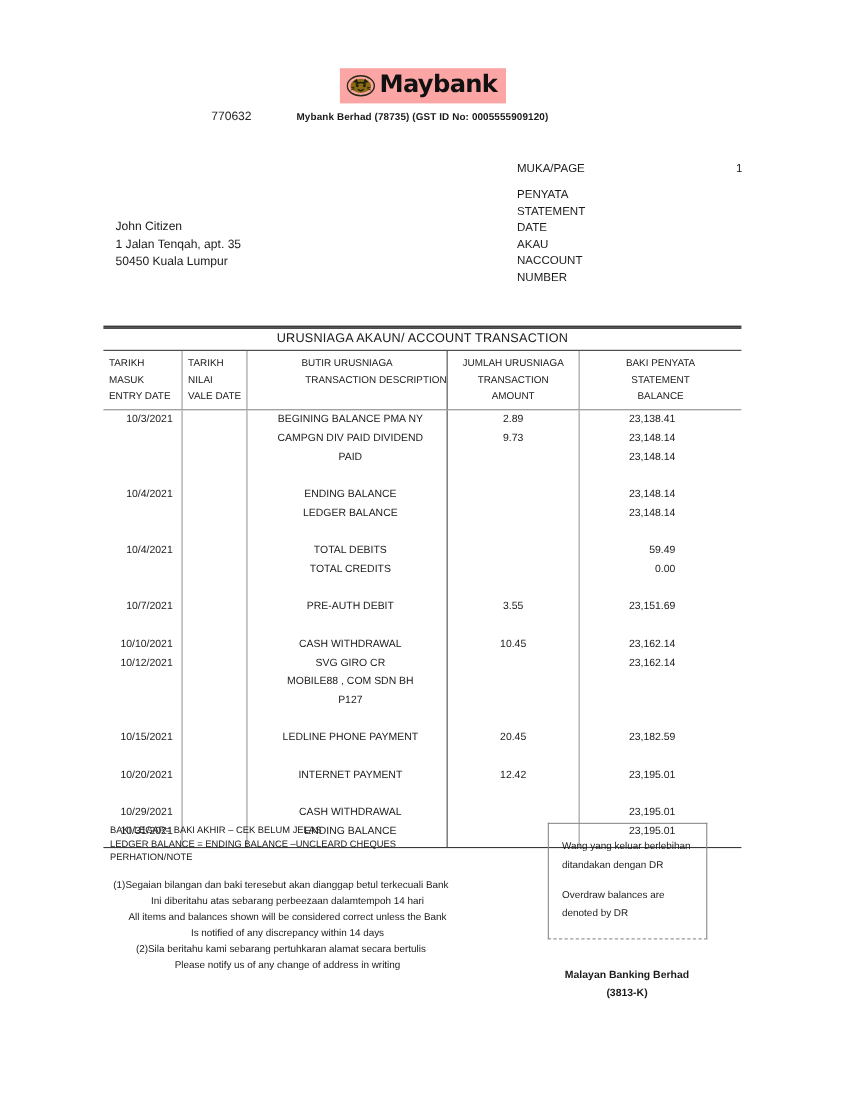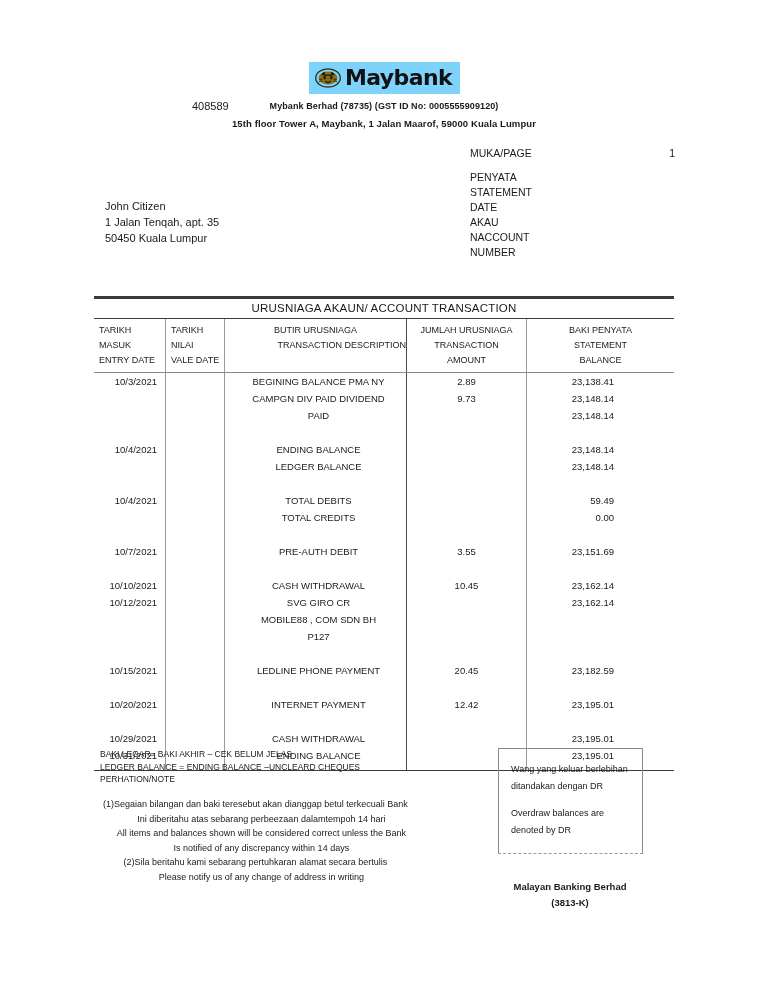--- a/index.html
+++ b/index.html
@@ -20,21 +20,21 @@
     overflow: hidden;
   }
 
   
   .logo-wrap {
     position: absolute;
     left: 309px;
     top: 62px;
     width: 151px;
     height: 32px;
-    background: #7dd3fc;
+    background: #fca5a5;
     display: flex;
     align-items: center;
     padding-left: 6px;
     box-sizing: border-box;
   }
   .logo-emblem {
     width: 26px;
     height: 22px;
     flex: 0 0 auto;
     margin-right: 4px;
@@ -237,23 +237,22 @@
       <path d="M31 12 L26 7 L23 13 Z" fill="#1d1d0c"></path>
       <path d="M13 15 Q20 10 27 15" stroke="#1d1d0c" stroke-width="2" fill="none"></path>
       <circle cx="15" cy="17" r="2" fill="#1d1d0c"></circle>
       <circle cx="25" cy="17" r="2" fill="#1d1d0c"></circle>
       <path d="M16 22 Q20 26 24 22" stroke="#1d1d0c" stroke-width="2" fill="none"></path>
       <path d="M11 19 L6 20 M11 21 L6 23 M29 19 L34 20 M29 21 L34 23" stroke="#1d1d0c" stroke-width="1.2"></path>
     </svg>
     <span class="logo-text">Maybank</span>
   </div>
 
-  <div class="ref-no">408589</div>
+  <div class="ref-no">770632</div>
   <div class="bank-line1">Mybank Berhad (78735) (GST ID No: 0005555909120)</div>
-  <div class="bank-line2">15th floor Tower A, Maybank, 1 Jalan Maarof, 59000 Kuala Lumpur</div>
 
   <div class="addr">
     <div>John Citizen</div>
     <div>1 Jalan Tenqah, apt. 35</div>
     <div>50450 Kuala Lumpur</div>
   </div>
 
   <div class="meta">
     <div class="meta-row">
       <span class="meta-label">MUKA/PAGE</span>

